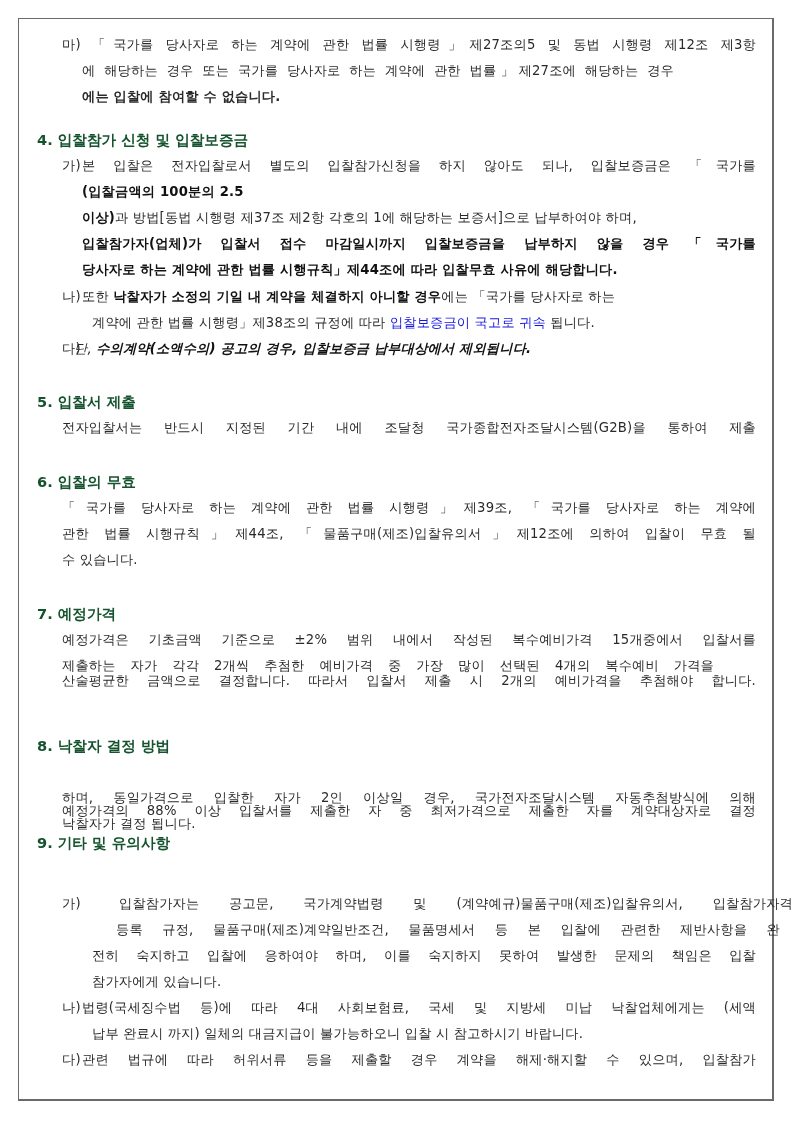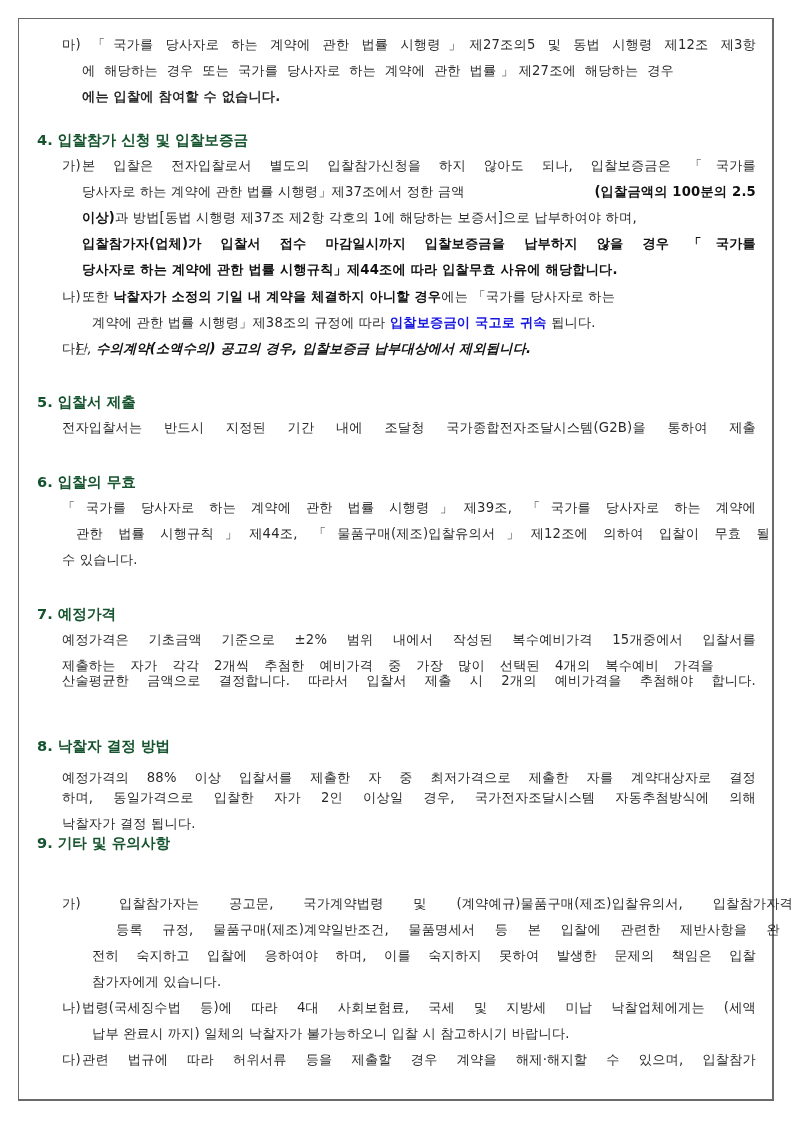--- a/index.html
+++ b/index.html
@@ -5,41 +5,40 @@
   html, body { margin:0; padding:0; background:#ffffff; }
   body { width:793px; height:1121px; position:relative; overflow:hidden;
          font-family:"DejaVu Sans", "Liberation Sans", sans-serif; color:#222; }
   .frame { position:absolute; left:18px; top:18px; width:756px; height:1083px;
            border:1.5px solid #6a6a6a; border-bottom:2px solid #6a6a6a; border-right:2px solid #6a6a6a; box-sizing:border-box; }
   .content { position:absolute; left:0; top:0; width:793px; }
   .line { position:absolute; font-size:13.2px; white-space:nowrap; letter-spacing:0.2px; color:#2a2a2a; }
   .h { position:absolute; left:37px; font-size:14.6px; font-weight:bold; color:#14532d; white-space:nowrap; }
   .b { font-weight:bold; color:#111; }
   .u { text-underline-offset:3px; text-decoration-thickness:1.2px; }
-  .blue { color:#1515e0; font-weight:bold; }
+  .blue { color:#1515e0; font-weight:normal; }
   .just { text-align:justify; text-align-last:justify; }
 </style>
 </head>
 <body>
 
 <div class="frame"></div>
 
 <div class="content">
 
   <span class="line" style="left:62px; top:36px;">마)</span>
   <span class="line just" style="left:92px; top:36px; width:664px;">「국가를 당사자로 하는 계약에 관한 법률 시행령」제27조의5 및 동법 시행령 제12조 제3항</span>
   <span class="line just" style="left:82px; top:62px; width:592px;">에 해당하는 경우 또는 국가를 당사자로 하는 계약에 관한 법률」제27조에 해당하는 경우</span>
   <span class="line" style="left:82px; top:88px;font-weight:bold;">에는 입찰에 참여할 수 없습니다.</span>
 
   <div class="h" style="top:131px;">4. 입찰참가 신청 및 입찰보증금</div>
 
   <span class="line" style="left:62px; top:157px;">가)</span>
   <span class="line just" style="left:82px; top:157px; width:674px;">본 입찰은 전자입찰로서 별도의 입찰참가신청을 하지 않아도 되나, 입찰보증금은 「국가를</span>
   <span class="line" style="left:82px; top:183px; width:674px; display:flex; justify-content:space-between;">
-    <span>당사자로 하는 계약에 관한 법률 시행령」제37조에서 정한 금액</span>
       <span class="b">(입찰금액의 100분의 2.5</span>
   </span>
   <span class="line" style="left:82px; top:209px; width:674px;">
     <span class="b">이상)</span><span>과 방법[동법 시행령 제37조 제2항 각호의 1에 해당하는 보증서]으로 납부하여야 하며,</span>
   </span>
   <span class="line b u just" style="left:82px; top:235px; width:674px;">입찰참가자(업체)가 입찰서 접수 마감일시까지 입찰보증금을 납부하지 않을 경우 「국가를</span>
   <span class="line b u" style="left:82px; top:261px;">당사자로 하는 계약에 관한 법률 시행규칙」제44조에 따라 입찰무효 사유에 해당합니다.</span>
 
   <span class="line" style="left:62px; top:288px;">나)</span>
   <span class="line" style="left:82px; top:288px;">
@@ -52,40 +51,40 @@
   <span class="line" style="left:62px; top:340px;">다)</span>
   <span class="line" style="left:74px; top:340px;font-style:italic;">
     <span>단, </span><span class="b">수의계약(소액수의) 공고의 경우, 입찰보증금 납부대상에서 제외됩니다.</span>
   </span>
 
   <div class="h" style="top:393px;">5. 입찰서 제출</div>
   <span class="line just" style="left:62px; top:419px; width:694px;">전자입찰서는 반드시 지정된 기간 내에 조달청 국가종합전자조달시스템(G2B)을 통하여 제출</span>
 
   <div class="h" style="top:473px;">6. 입찰의 무효</div>
   <span class="line just" style="left:62px; top:499px; width:694px;">「국가를 당사자로 하는 계약에 관한 법률 시행령」제39조, 「국가를 당사자로 하는 계약에</span>
-  <span class="line just" style="left:62px; top:525px; width:694px;margin-left:14px;">관한 법률 시행규칙」제44조, 「물품구매(제조)입찰유의서」제12조에 의하여 입찰이 무효 될</span>
+  <span class="line just" style="left:62px; top:525px; width:694px;">관한 법률 시행규칙」제44조, 「물품구매(제조)입찰유의서」제12조에 의하여 입찰이 무효 될</span>
   <span class="line" style="left:62px; top:551px;">수 있습니다.</span>
 
   <div class="h" style="top:605px;">7. 예정가격</div>
   <span class="line just" style="left:62px; top:631px; width:694px;">예정가격은 기초금액 기준으로 ±2% 범위 내에서 작성된 복수예비가격 15개중에서 입찰서를</span>
   <span class="line just" style="left:62px; top:657px; width:652px;">제출하는 자가 각각 2개씩 추첨한 예비가격 중 가장 많이 선택된 4개의 복수예비 가격을</span>
   <span class="line just" style="left:62px; top:672px; width:694px;">산술평균한 금액으로 결정합니다. 따라서 입찰서 제출 시 2개의 예비가격을 추첨해야 합니다.</span>
 
   <div class="h" style="top:737px;">8. 낙찰자 결정 방법</div>
-  <span class="line just" style="left:62px; top:769px; width:694px;">예정가격의 88% 이상 입찰서를 제출한 자 중 최저가격으로 제출한 자를 계약대상자로 결정</span>
+  <span class="line just" style="left:62px; top:802px; width:694px;">예정가격의 88% 이상 입찰서를 제출한 자 중 최저가격으로 제출한 자를 계약대상자로 결정</span>
   <span class="line just" style="left:62px; top:789px; width:694px;">하며, 동일가격으로 입찰한 자가 2인 이상일 경우, 국가전자조달시스템 자동추첨방식에 의해</span>
   <span class="line" style="left:62px; top:815px;">낙찰자가 결정 됩니다.</span>
 
   <div class="h" style="top:821px;margin-top:13px;">9. 기타 및 유의사항</div>
 
   <span class="line" style="left:62px; top:895px;">가)</span>
   <span class="line just" style="left:82px; top:895px; width:674px;margin-left:37px;">입찰참가자는 공고문, 국가계약법령 및 (계약예규)물품구매(제조)입찰유의서, 입찰참가자격</span>
   <span class="line just" style="left:92px; top:921px; width:664px;margin-left:24px;">등록 규정, 물품구매(제조)계약일반조건, 물품명세서 등 본 입찰에 관련한 제반사항을 완</span>
   <span class="line just" style="left:92px; top:947px; width:664px;">전히 숙지하고 입찰에 응하여야 하며, 이를 숙지하지 못하여 발생한 문제의 책임은 입찰</span>
   <span class="line" style="left:92px; top:973px;">참가자에게 있습니다.</span>
 
   <span class="line" style="left:62px; top:999px;">나)</span>
   <span class="line just" style="left:82px; top:999px; width:674px;">법령(국세징수법 등)에 따라 4대 사회보험료, 국세 및 지방세 미납 낙찰업체에게는 (세액</span>
-  <span class="line" style="left:92px; top:1025px;">납부 완료시 까지) 일체의 낙찰자가 불가능하오니 입찰 시 참고하시기 바랍니다.</span>
+  <span class="line" style="left:92px; top:1025px;">납부 완료시 까지) 일체의 대금지급이 불가능하오니 입찰 시 참고하시기 바랍니다.</span>
 
   <span class="line" style="left:62px; top:1051px;">다)</span>
   <span class="line just" style="left:82px; top:1051px; width:674px;">관련 법규에 따라 허위서류 등을 제출할 경우 계약을 해제·해지할 수 있으며, 입찰참가</span>
 </div>
 
 </body></html>

